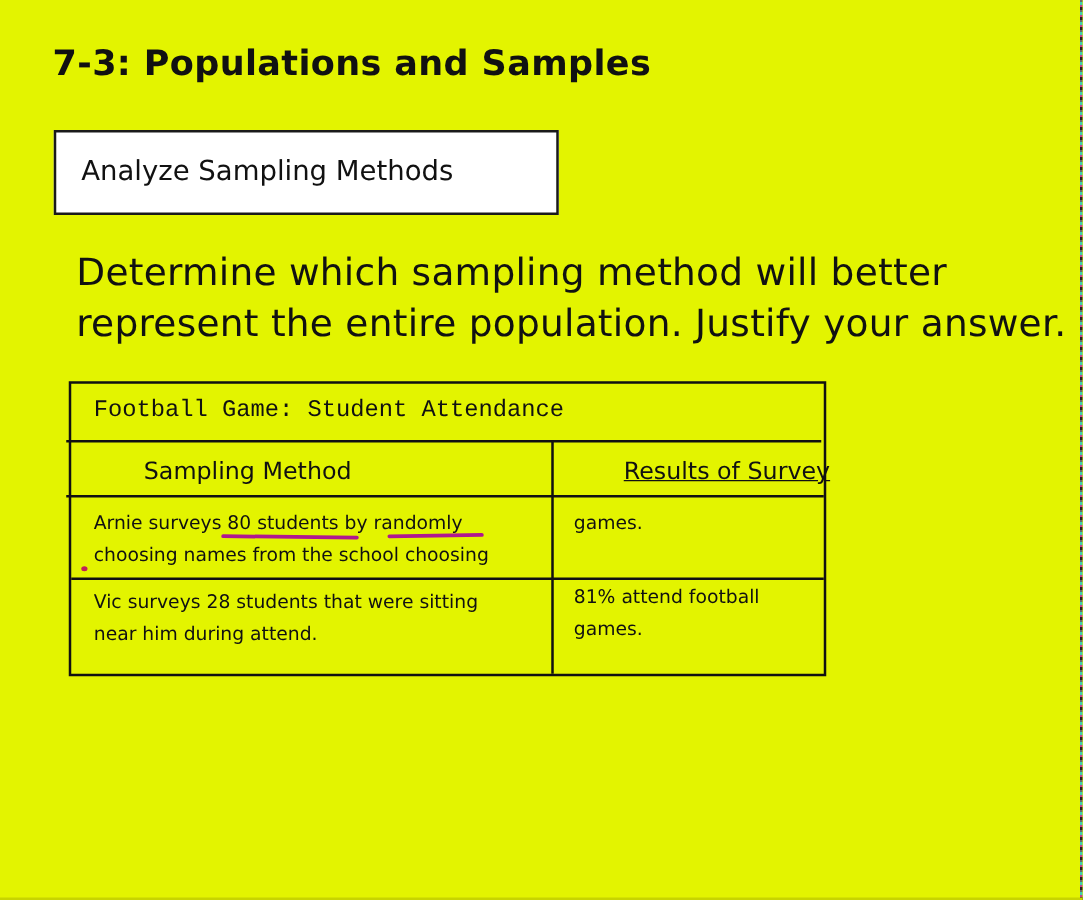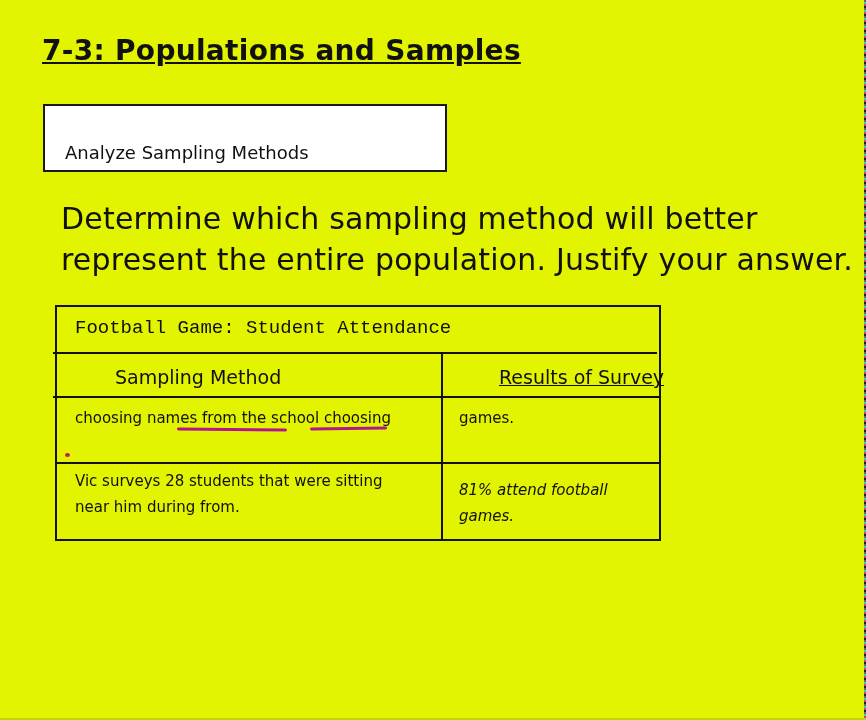--- a/index.html
+++ b/index.html
@@ -16,37 +16,36 @@
       color: #111;
     }
     .slide-title {
       position: absolute;
       left: 42px;
       top: 34px;
       font-size: 28px;
       font-weight: bold;
       letter-spacing: 0.3px;
       white-space: nowrap;
-      text-decoration: underline;
     }
     .subtitle-box {
       position: absolute;
       left: 43px;
       top: 104px;
       width: 400px;
       height: 64px;
       background: #ffffff;
       border: 2px solid #1a1a1a;
       box-sizing: content-box;
     }
     .subtitle-box span {
       position: absolute;
       left: 20px;
-      top: 36px;
-      font-size: 18px;
+      top: 19px;
+      font-size: 22px;
       white-space: nowrap;
     }
     .instructions {
       position: absolute;
       left: 61px;
       top: 198px;
       font-size: 30px;
       line-height: 41px;
       white-space: nowrap;
       letter-spacing: 0.2px;
@@ -143,37 +142,38 @@
     <div class="hline" style="left:-4px; top:45px; width:604px;"></div>
 
     <div class="vline" style="left:384px; top:45px; height:187px;"></div>
 
     <div class="cell-text col-head" style="left:18px;">Sampling Method</div>
     <div class="cell-text col-head" style="left:402px;text-decoration:underline;">Results of Survey</div>
 
     <div class="hline" style="left:-4px; top:89px; width:606px;"></div>
 
     <div class="cell-text row-text" style="left:18px; top:98px;">
+      <div>Arnie surveys 80 students by randomly</div>
       <div>choosing names from the school choosing</div>
     </div>
     <div class="cell-text row-text" style="left:402px; top:98px;">
       <div>games.</div>
     </div>
 
     <div class="pen" style="left:120px; top:121px; width:110px; transform:rotate(0.6deg);"></div>
     <div class="pen" style="left:253px; top:120px; width:77px; transform:rotate(-0.8deg);"></div>
     <div class="pen-dot" style="left:8px; top:146px;"></div>
 
     <div class="hline" style="left:0; top:155px; width:602px;"></div>
 
     <div class="cell-text row-text" style="left:18px; top:161px;">
       <div>Vic surveys 28 students that were sitting</div>
-      <div>near him during from.</div>
+      <div>near him during attend.</div>
     </div>
-    <div class="cell-text row-text" style="left:402px; top:170px;font-style:italic;">
+    <div class="cell-text row-text" style="left:402px; top:157px;">
       <div>81% attend football</div>
       <div>games.</div>
     </div>
   </div>
 
   <div class="edge-noise"></div>
   <div class="bottom-edge"></div>
 </div>
 
 </body></html>

